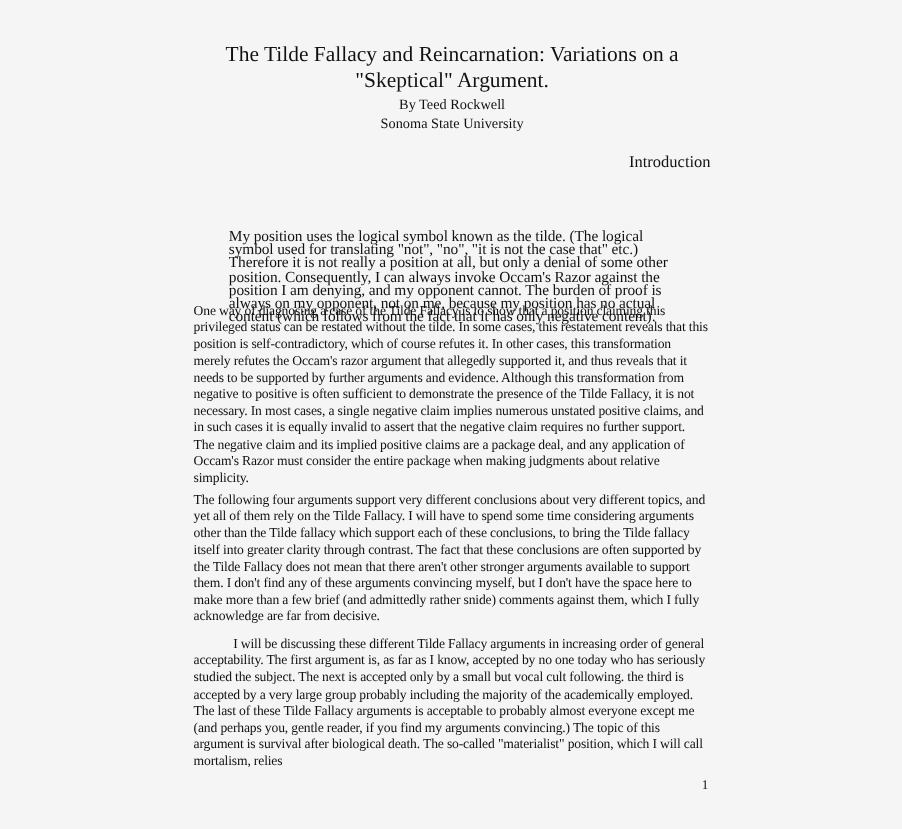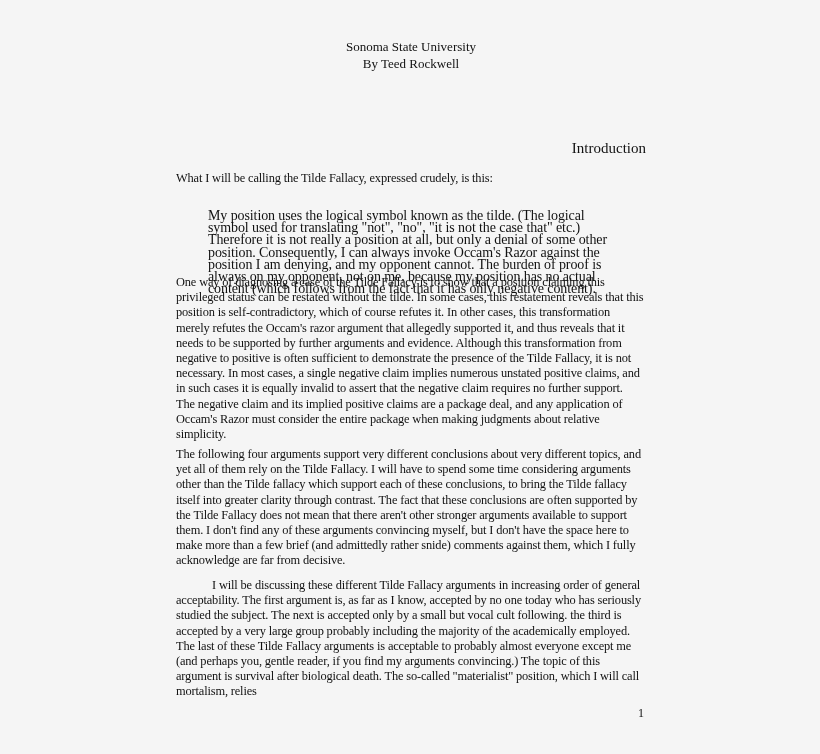--- a/index.html
+++ b/index.html
@@ -26,26 +26,29 @@
     font-size: 14px; line-height: 12.2px; position: absolute; left: 32px; width: 400px;
     letter-spacing: -0.1px;
   }
   .indent { display: inline-block; width: 36px; }
   .page-number { position: absolute; left: 638px; top: 706px; font-size: 12px; }
 </style>
 </head>
 <body>
 
 <div class="page">
+  <h1 class="title">
+    <span>The Tilde Fallacy and Reincarnation: Variations on a</span><br>
+    <span>"Skeptical" Argument.</span>
+  </h1>
+  <p class="byline">By Teed Rockwell</p>
   <p class="byline">Sonoma State University</p>
-  <p class="byline">By Teed Rockwell</p>
 
   <h2 class="section-heading">Introduction</h2>
 
-  <p class="p" style="top:133px;">What I will be calling the Tilde Fallacy, expressed crudely, is this:</p>
 
   <p class="quote" style="top:158px;">My position uses the logical symbol known as the tilde. (The logical symbol used for translating "not", "no", "it is not the case that" etc.) Therefore it is not really a position at all, but only a denial of some other position. Consequently, I can always invoke Occam's Razor against the position I am denying, and my opponent cannot. The burden of proof is always on my opponent, not on me, because my position has no actual content (which follows from the fact that it has only negative content).</p>
 
   <p class="p" style="top:237px;">One way of diagnosing a case of the Tilde Fallacy is to show that a position claiming this privileged status can be restated without the tilde. In some cases, this restatement reveals that this position is self-contradictory, which of course refutes it. In other cases, this transformation merely refutes the Occam's razor argument that allegedly supported it, and thus reveals that it needs to be supported by further arguments and evidence. Although this transformation from negative to positive is often sufficient to demonstrate the presence of the Tilde Fallacy, it is not necessary. In most cases, a single negative claim implies numerous unstated positive claims, and in such cases it is equally invalid to assert that the negative claim requires no further support.  The negative claim and its implied positive claims are a package deal, and any application of Occam's Razor must consider the entire package when making judgments about relative simplicity.</p>
 
   <p class="p" style="top:409px;">The following four arguments support very different conclusions about very different topics, and yet all of them rely on the Tilde Fallacy. I will have to spend some time considering arguments other than the Tilde fallacy which support each of these conclusions, to bring the Tilde fallacy itself into greater clarity through contrast.  The fact that these conclusions are often supported by the Tilde Fallacy does not mean that there aren't other stronger arguments available to support them. I don't find any of these arguments convincing myself, but I don't have the space here to make more than a few brief (and admittedly rather snide) comments against them, which I fully acknowledge are far from decisive.</p>
 
   <p class="p" style="top:540px;"><span class="indent"></span><span>I will be discussing these different Tilde Fallacy arguments in increasing order of general acceptability. The first argument is, as far as I know, accepted by no one today who has seriously studied the subject. The next is accepted only by a small but vocal cult following.  the third is accepted by a very large group probably including the majority of the academically employed. The last of these Tilde Fallacy arguments is acceptable to probably almost everyone except me (and perhaps you, gentle reader, if you find my arguments convincing.) The topic of this argument is survival after biological death. The so-called "materialist" position, which I will call mortalism,  relies</span></p>
 </div>
 

